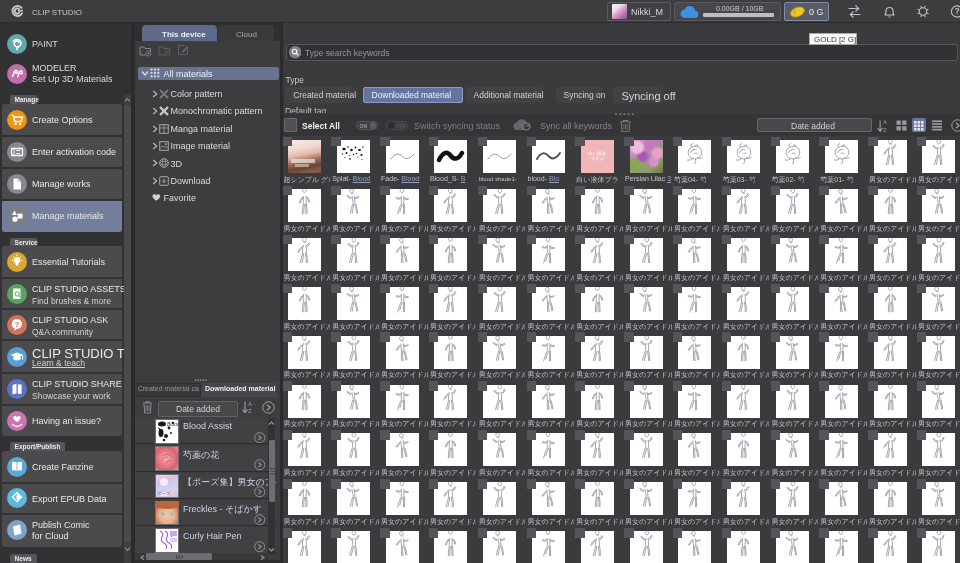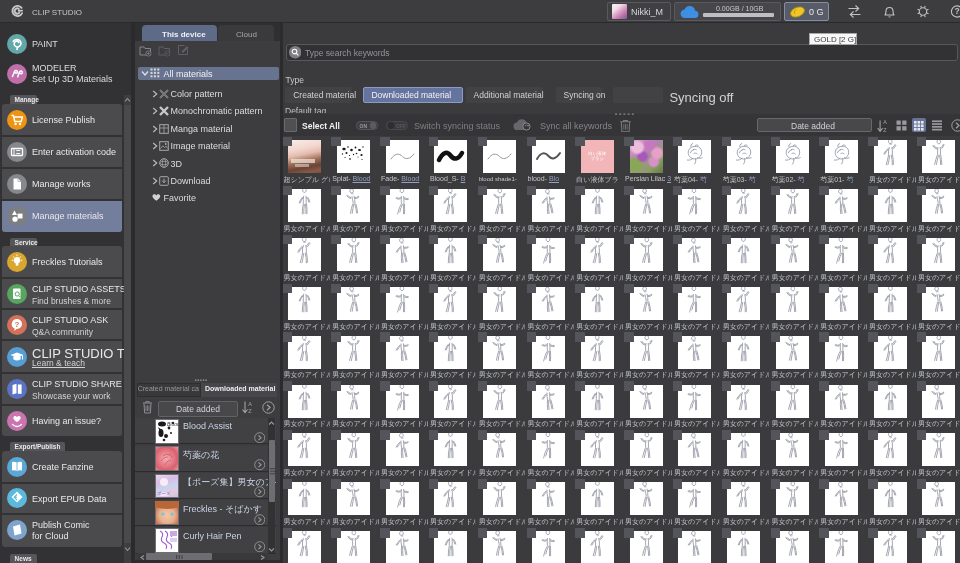--- a/index.html
+++ b/index.html
@@ -67,21 +67,21 @@
 <div class="abs txt" style="left:32px;top:74px;font-size:9px;color:#dcdcde;">Set Up 3D Materials</div>
 <div class="abs" style="left:9.6px;top:95px;width:27px;height:9px;background:#56565a;border-radius:2px 2px 0 0;"></div>
 <div class="abs txt" style="left:14.6px;top:96px;font-size:6.5px;color:#e8e8ea;font-weight:bold;">Manage</div>
 <div class="abs" style="left:2px;top:104px;width:119.5px;height:128px;background:#4b4b4d;border-radius:3px;"></div>
 <svg class="abs" style="left:7px;top:110px" width="20" height="20" viewBox="0 0 20 20">
       <circle cx="10" cy="10" r="10" fill="#ee9412"></circle>
       <path d="M4.5 5.5 h2 l1.2 6 h6.5 l1.3 -4.5 h-8.6" fill="none" stroke="#fff" stroke-width="1.4" stroke-linejoin="round"></path>
       <circle cx="8.6" cy="14" r="1.2" fill="#fff"></circle>
       <circle cx="13" cy="14" r="1.2" fill="#fff"></circle>
     </svg>
-<div class="abs txt" style="left:32px;top:115px;font-size:9px;color:#e8e8ea;">License Publish</div>
+<div class="abs txt" style="left:32px;top:115px;font-size:9px;color:#e8e8ea;">Create Options</div>
 <div class="abs" style="left:2px;top:135px;width:119.5px;height:2px;background:#323234;"></div>
 <svg class="abs" style="left:7px;top:142px" width="20" height="20" viewBox="0 0 20 20">
       <circle cx="10" cy="10" r="10" fill="#87888c"></circle>
       <rect x="4.5" y="6.5" width="11" height="7" rx="0.8" fill="none" stroke="#fff" stroke-width="1.3"></rect>
       <path d="M7 6.5 v7 M9.2 8.5 h4 M9.2 11.5 h4" stroke="#fff" stroke-width="0.9"></path>
     </svg>
 <div class="abs txt" style="left:32px;top:147px;font-size:9px;color:#e8e8ea;">Enter activation code</div>
 <div class="abs" style="left:2px;top:167px;width:119.5px;height:2px;background:#323234;"></div>
 <svg class="abs" style="left:7px;top:174px" width="20" height="20" viewBox="0 0 20 20">
       <circle cx="10" cy="10" r="10" fill="#87888c"></circle>
@@ -106,21 +106,21 @@
       <circle cx="10" cy="8.3" r="3.2" fill="#fff"></circle>
       <rect x="8.7" y="11" width="2.6" height="2.6" fill="#fff"></rect>
       <g stroke="#fff" stroke-width="1">
         <line x1="10" y1="2.6" x2="10" y2="4.1"></line>
         <line x1="4.8" y1="8.3" x2="6.3" y2="8.3"></line>
         <line x1="15.2" y1="8.3" x2="13.7" y2="8.3"></line>
         <line x1="6.2" y1="4.6" x2="7.3" y2="5.7"></line>
         <line x1="13.8" y1="4.6" x2="12.7" y2="5.7"></line>
       </g>
     </svg>
-<div class="abs txt" style="left:32px;top:257px;font-size:9px;color:#e8e8ea;">Freckles Tutorials</div>
+<div class="abs txt" style="left:32px;top:257px;font-size:9px;color:#e8e8ea;">Essential Tutorials</div>
 <div class="abs" style="left:2px;top:277px;width:119.5px;height:2px;background:#323234;"></div>
 <svg class="abs" style="left:7px;top:283.5px" width="20" height="20" viewBox="0 0 20 20">
       <circle cx="10" cy="10" r="10" fill="#58a560"></circle>
       <rect x="6" y="4.5" width="7.5" height="10.5" rx="0.8" fill="#fff"></rect>
       <circle cx="10.2" cy="10" r="2.1" fill="none" stroke="#58a560" stroke-width="1"></circle>
       <line x1="11.7" y1="11.5" x2="13.2" y2="13" stroke="#58a560" stroke-width="1"></line>
     </svg>
 <div class="abs txt" style="left:32px;top:284px;font-size:9px;color:#e8e8ea;">CLIP STUDIO ASSETS</div>
 <div class="abs txt" style="left:32px;top:295.5px;font-size:8.5px;color:#d2d2d4;">Find brushes &amp; more</div>
 <div class="abs" style="left:2px;top:308px;width:119.5px;height:2px;background:#323234;"></div>
@@ -430,21 +430,21 @@
 <div class="abs txt" style="left:285.5px;top:74.5px;font-size:8.5px;color:#cacace;">Type</div>
 <div class="abs" style="left:285.2px;top:86.9px;width:66.5px;height:15.7px;background:#424245;border-radius:2px;"></div>
 <div class="abs txt" style="left:293.2px;top:90px;font-size:8.5px;color:#d2d2d6;">Created material</div>
 <div class="abs" style="left:363.4px;top:86.9px;width:100.1px;height:15.7px;background:#65749f;border:1px solid #8c9bc4;border-radius:2px;"></div>
 <div class="abs txt" style="left:371.4px;top:90px;font-size:8.5px;color:#f2f2f6;">Downloaded material</div>
 <div class="abs" style="left:465.6px;top:86.9px;width:77.3px;height:15.7px;background:#424245;border-radius:2px;"></div>
 <div class="abs txt" style="left:473.6px;top:90px;font-size:8.5px;color:#d2d2d6;">Additional material</div>
 <div class="abs" style="left:555.5px;top:86.9px;width:46.9px;height:15.7px;background:#424245;border-radius:2px;"></div>
 <div class="abs txt" style="left:563.5px;top:90px;font-size:8.5px;color:#d2d2d6;">Syncing on</div>
 <div class="abs" style="left:613.4px;top:86.9px;width:50px;height:15.7px;background:#424245;border-radius:2px;"></div>
-<div class="abs txt" style="left:621.4px;top:90px;font-size:13px;color:#d2d2d6;margin-left:48px;">Syncing off</div>
+<div class="abs txt" style="left:621.4px;top:90px;font-size:11px;color:#d2d2d6;">Syncing off</div>
 <div class="abs" style="left:285px;top:106px;width:70px;height:7.4px;overflow:hidden;">
       <div class="txt" style="font-size:8.5px;color:#c2c2c6">Default tag</div>
     </div>
 <div class="abs" style="left:283px;top:113.6px;width:677px;height:22.3px;background:#353537;"></div>
 <div class="abs" style="left:283.5px;top:118.3px;width:13.5px;height:13.5px;background:#505053;border:1px solid #6a6a6e;border-radius:1px;"></div>
 <div class="abs txt" style="left:302px;top:120.5px;font-size:8.5px;color:#f0f0f2;font-weight:bold;">Select All</div>
 <div class="abs" style="left:356px;top:121.3px;width:21.6px;height:8.6px;background:#3f3f42;border:1px solid #55555a;border-radius:4.3px;"></div>
 <div class="abs txt" style="left:359.5px;top:123px;font-size:5px;color:#97979d;font-weight:bold;">ON</div>
 <div class="abs" style="left:369.5px;top:122.3px;width:6.6px;height:6.6px;background:#5c5c60;border-radius:50%;"></div>
 <div class="abs" style="left:386px;top:121.3px;width:21.6px;height:8.6px;background:#3b3b3e;border:1px solid #4a4a4e;border-radius:4.3px;"></div>

